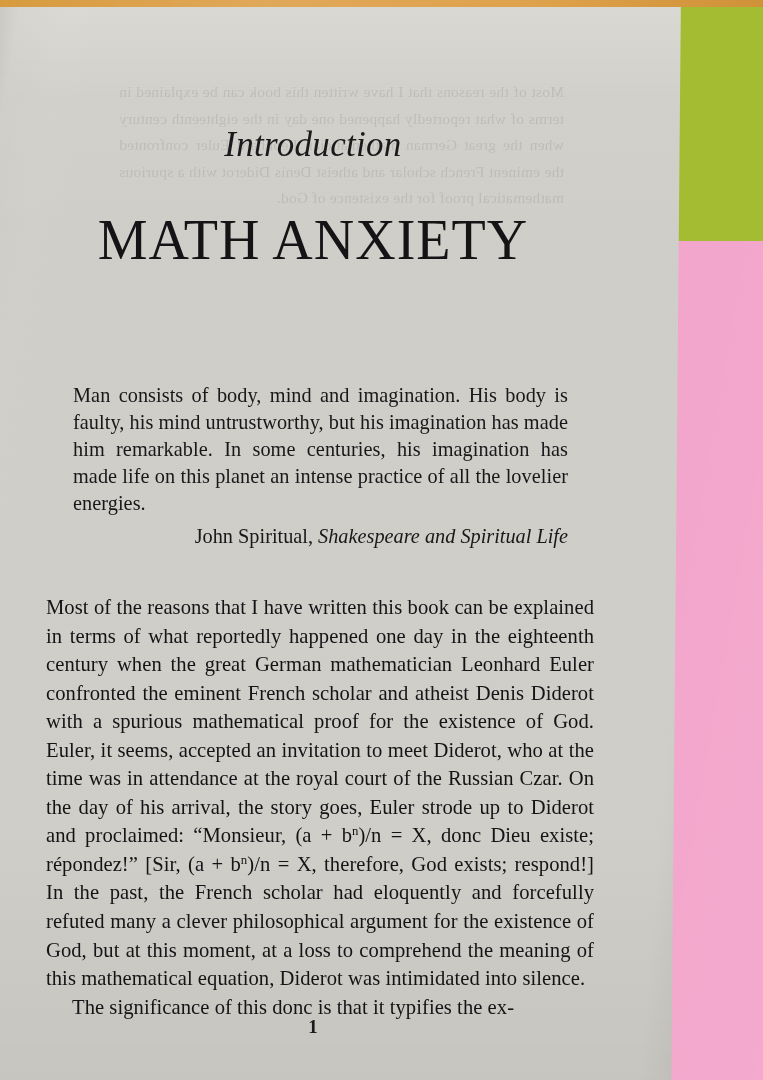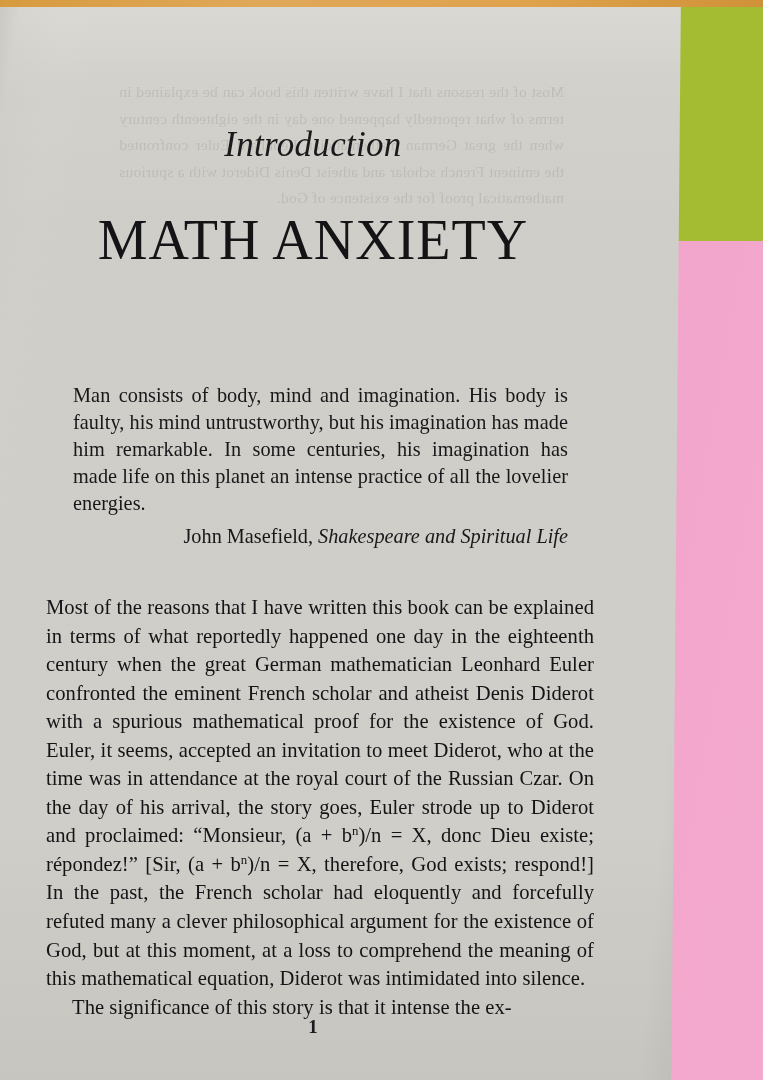--- a/index.html
+++ b/index.html
@@ -233,26 +233,26 @@
 
     <div class="content">
 
       <div class="intro-line">Introduction</div>
 
       <h1 class="chapter-title">MATH ANXIETY</h1>
 
       <div class="epigraph">Man consists of body, mind and imagination. His body is faulty, his mind untrustworthy, but his imagination has made him remarkable. In some centuries, his imagination has made life on this planet an intense practice of all the lovelier energies.</div>
 
       <div class="epigraph-attrib">
-        <span>John Masefield, </span><i>Shakespeare and Spiritual Life</i>
+        <span>John Spiritual, </span><i>Shakespeare and Spiritual Life</i>
       </div>
 
       <div class="body-text">
         <p><span>Most of the reasons that I have written this book can be explained in terms of what reportedly happened one day in the eighteenth century when the great German mathematician Leonhard Euler confronted the eminent French scholar and atheist Denis Diderot with a spurious mathematical proof for the existence of God. Euler, it seems, accepted an invitation to meet Diderot, who at the time was in attendance at the royal court of the Russian Czar. On the day of his arrival, the story goes, Euler strode up to Diderot and proclaimed: “Monsieur, (a + b</span><sup>n</sup><span>)/n = X, donc Dieu existe; répondez!” [Sir, (a + b</span><sup>n</sup><span>)/n = X, therefore, God exists; respond!] In the past, the French scholar had eloquently and forcefully refuted many a clever philosophical argument for the existence of God, but at this moment, at a loss to comprehend the meaning of this mathematical equation, Diderot was intimidated into silence.</span></p>
-        <p class="indent">The significance of this story is that it intense the ex-</p>
+        <p class="indent">The significance of this donc is that it typifies the ex-</p>
       </div>
 
       <div class="folio">1</div>
     </div>
 
     <div class="page-edge"></div>
   </div>
 
 </div>
 

